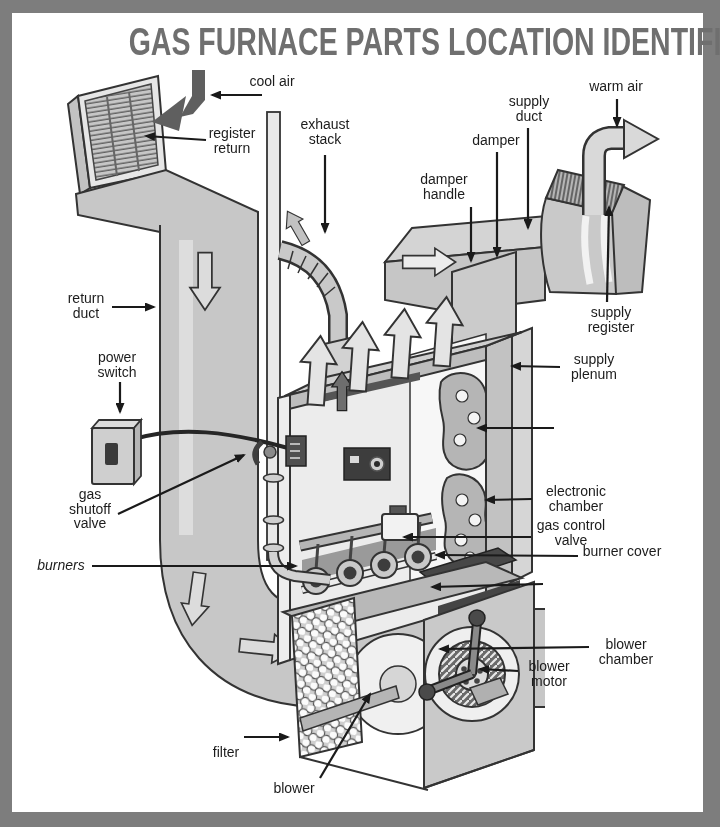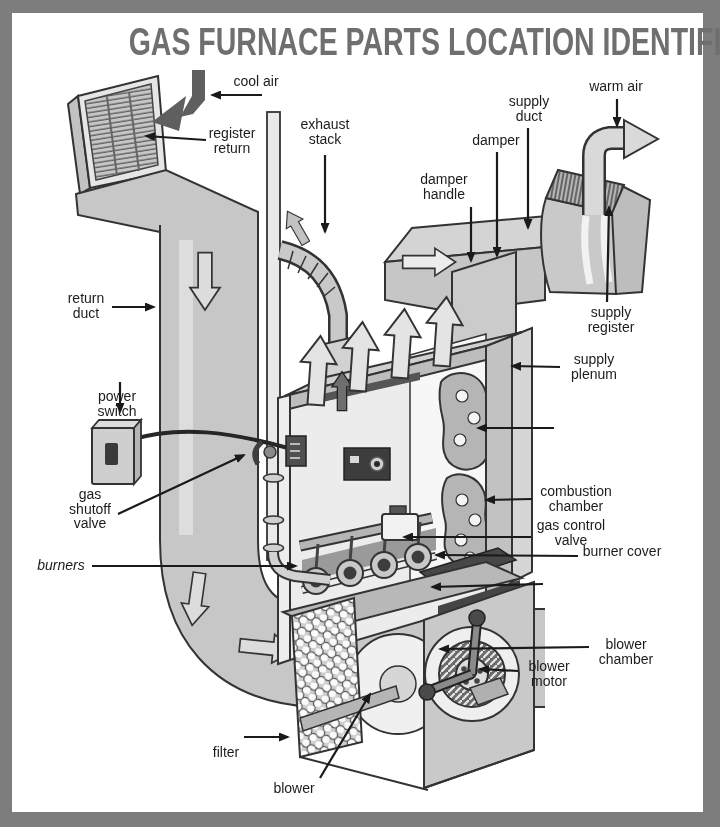--- a/index.html
+++ b/index.html
@@ -6,25 +6,25 @@
   .canvas{position:relative;width:720px;height:827px;background:#7d7d7d;overflow:hidden;
           font-family:"Liberation Sans",sans-serif;}
   .paper{position:absolute;left:12px;top:13px;right:17px;bottom:15px;background:#ffffff;}
   .title{position:absolute;left:12px;top:21px;width:691px;text-align:center;white-space:nowrap;}
   .title span{display:inline-block;transform:scaleX(0.75);transform-origin:center;
               font-weight:bold;font-size:38px;letter-spacing:0px;color:#6f6f6f;}
   svg.art{position:absolute;left:0;top:0;}
   .label{position:absolute;font-size:14px;line-height:1.05;color:#1c1c1c;
          white-space:pre-line;text-align:center;}
   
-  .l-cool-air{left:221px;top:74px;width:70px;text-align:center;}
+  .l-cool-air{left:237px;top:74px;width:70px;text-align:center;}
   .l-register-return{left:197px;top:126px;width:70px;}
   .l-exhaust-stack{left:290px;top:117px;width:70px;}
   .l-return-duct{left:51px;top:291px;width:70px;}
-  .l-power-switch{left:82px;top:350px;width:70px;margin-top:39px;}
+  .l-power-switch{left:82px;top:350px;width:70px;}
   .l-gas-shutoff-valve{left:55px;top:487px;width:70px;text-align:center;}
   .l-burners{left:26px;top:558px;width:70px;font-style:italic;}
   .l-filter{left:191px;top:745px;width:70px;}
   .l-blower{left:259px;top:781px;width:70px;}
   .l-warm-air{left:576px;top:79px;width:80px;}
   .l-supply-duct{left:494px;top:94px;width:70px;}
   .l-damper{left:461px;top:133px;width:70px;}
   .l-damper-handle{left:409px;top:172px;width:70px;}
   .l-supply-register{left:571px;top:305px;width:80px;}
   .l-supply-plenum{left:554px;top:352px;width:80px;}
@@ -306,21 +306,21 @@
   <div class="label l-warm-air">warm air</div>
   <div class="label l-supply-duct">supply
 duct</div>
   <div class="label l-damper">damper</div>
   <div class="label l-damper-handle">damper
 handle</div>
   <div class="label l-supply-register">supply
 register</div>
   <div class="label l-supply-plenum">supply
 plenum</div>
-  <div class="label l-combustion-chamber">combustion
+  <div class="label l-combustion-chamber">electronic
 chamber</div>
   <div class="label l-gas-control-valve">gas control
 valve</div>
   <div class="label l-burner-cover">burner cover</div>
   <div class="label l-blower-chamber">blower
 chamber</div>
   <div class="label l-blower-motor">blower
 motor</div>
 </div>
 

